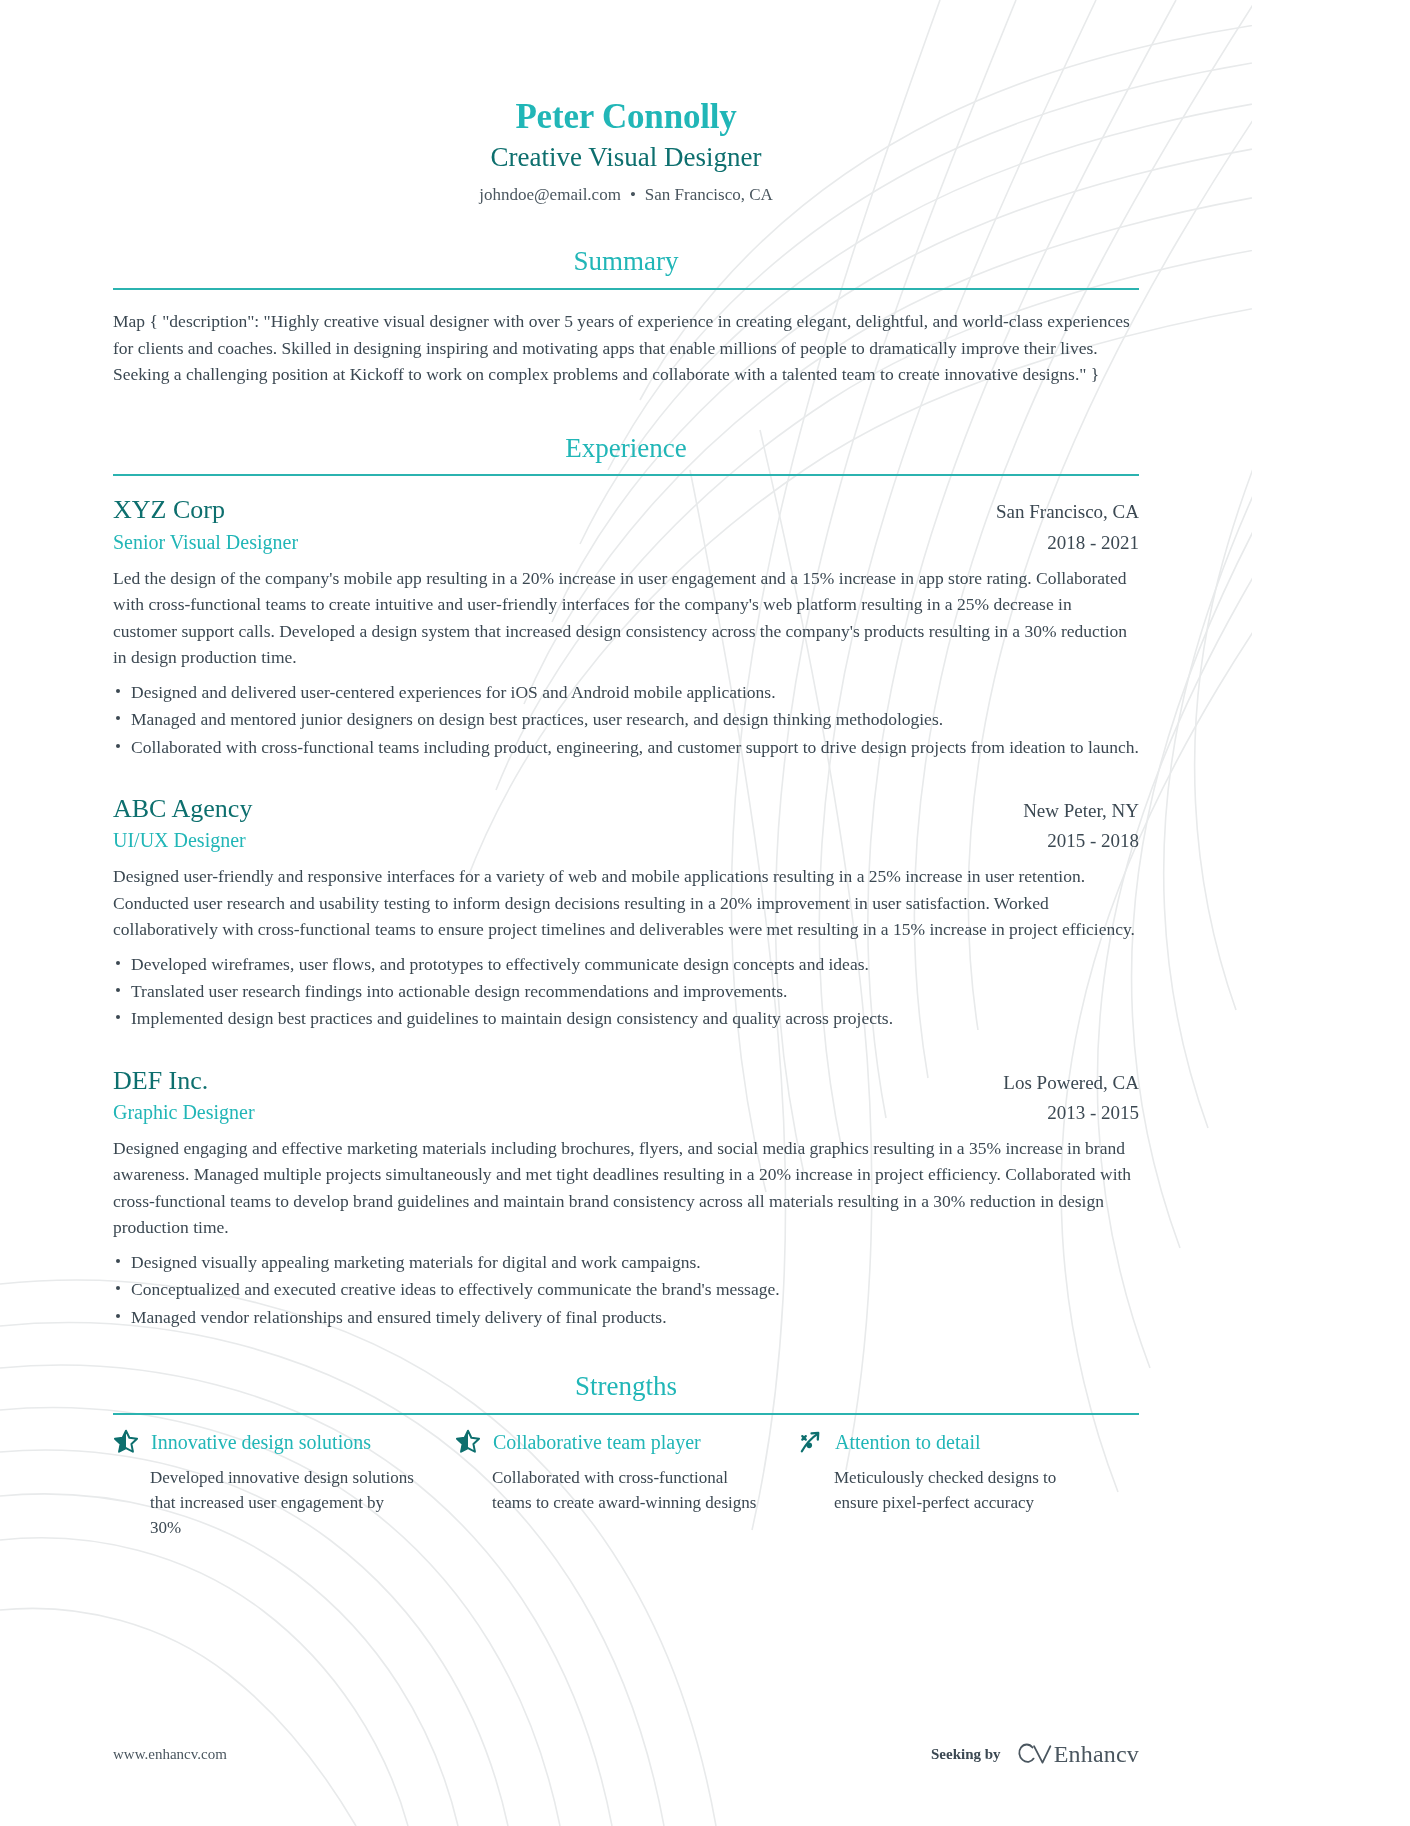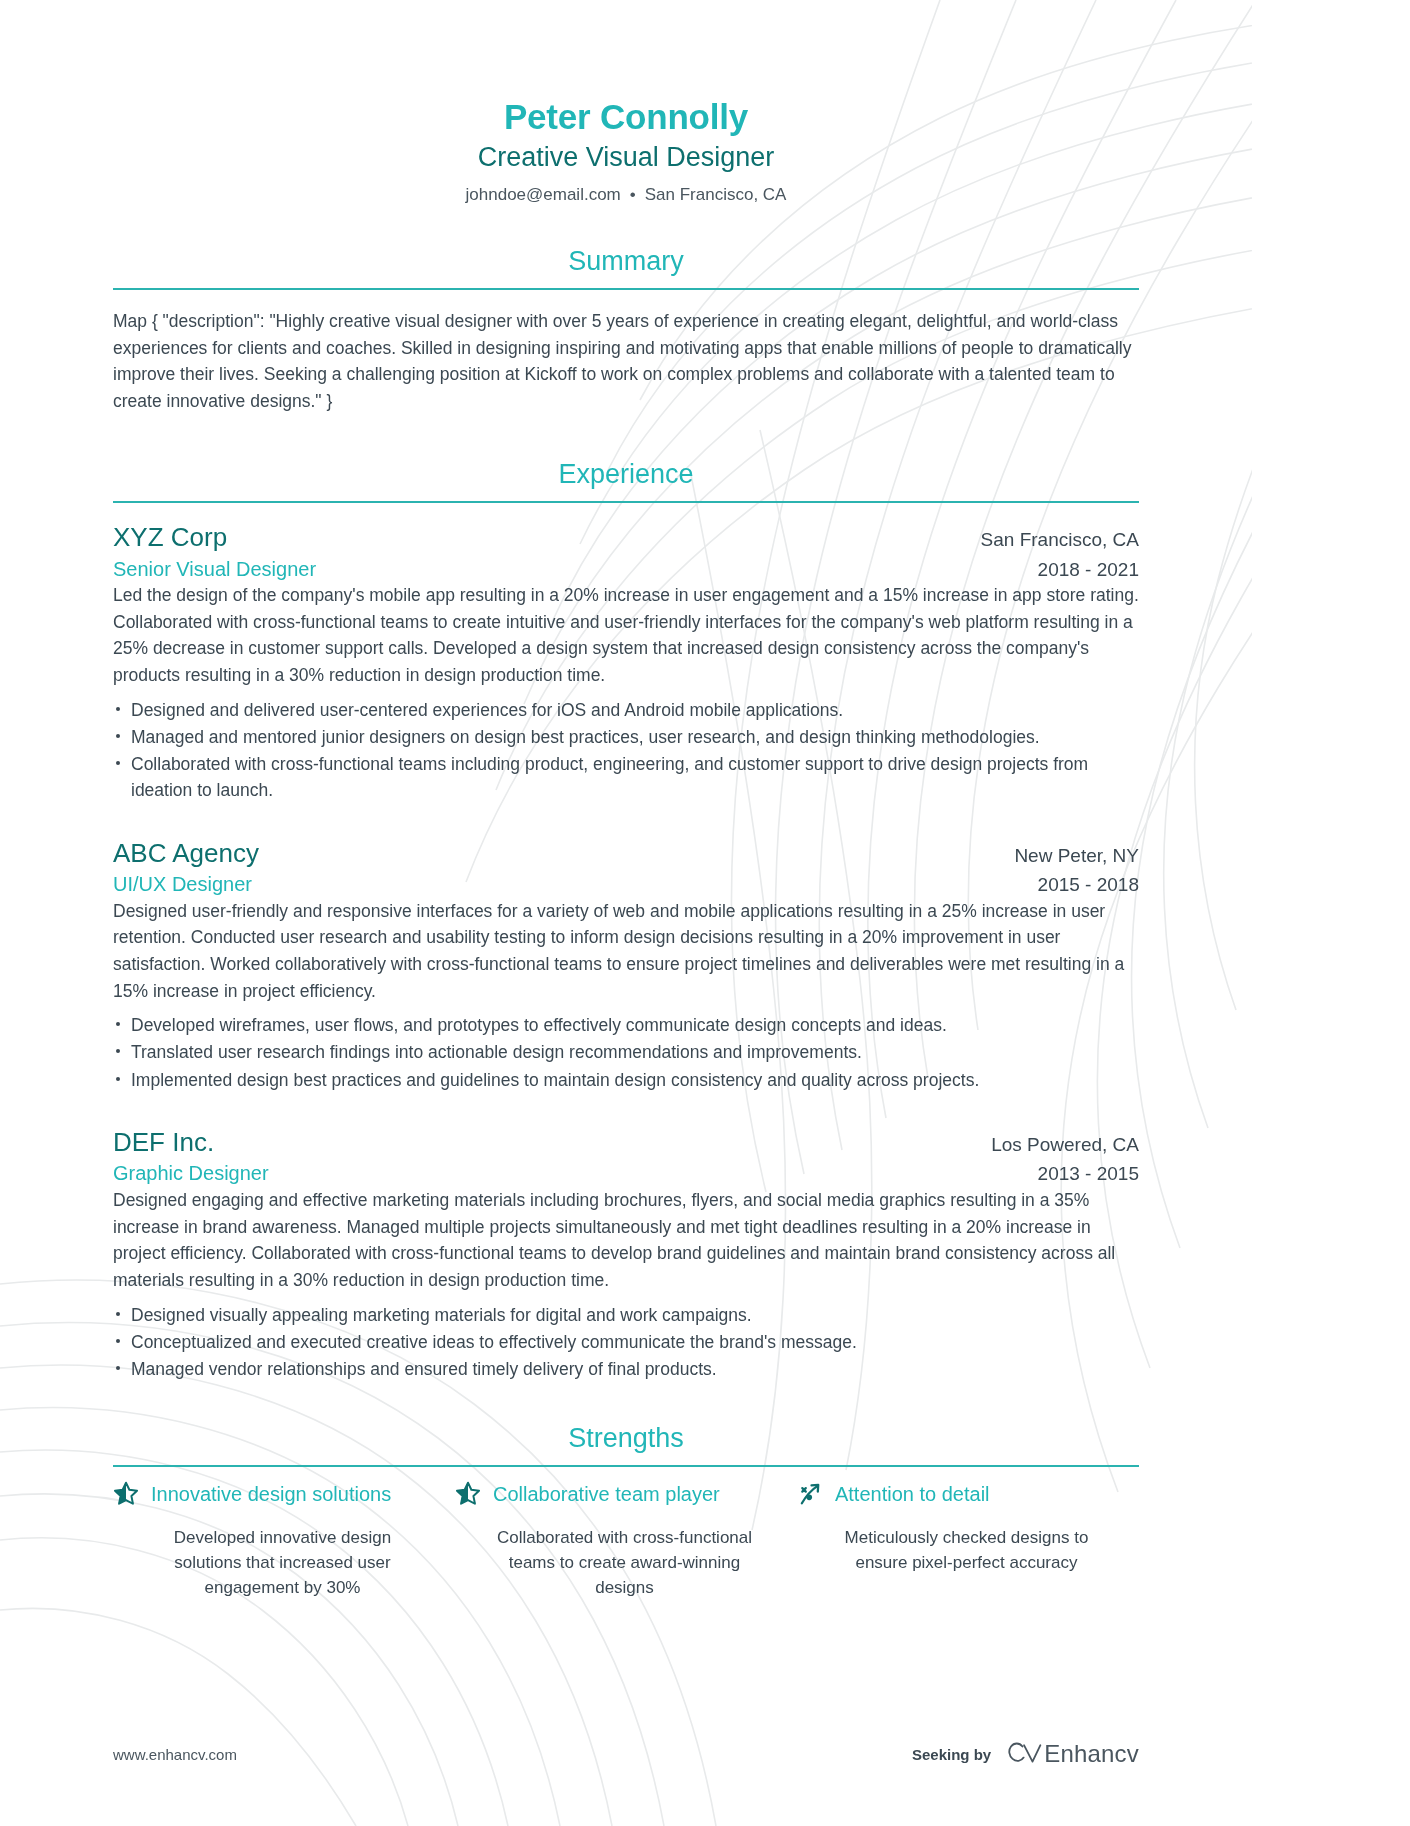--- a/index.html
+++ b/index.html
@@ -17,20 +17,21 @@
     overflow: hidden;
   }
 
   
   #page {
     position: relative;
     width: 1252px;
     height: 1826px;
     background: #ffffff;
     overflow: hidden;
+    font-family: Liberation Serif, serif;
   }
 
   #bg-decoration {
     position: absolute;
     inset: 0;
     width: 1410px;
     height: 1826px;
     pointer-events: none;
     z-index: 0;
   }
@@ -133,20 +134,21 @@
     font-size: 19px;
     color: #3b4852;
     line-height: 1.3;
     white-space: nowrap;
     padding-left: 18px;
   }
   .exp-desc {
     font-size: 17.5px;
     line-height: 1.52;
     color: #3b4852;
+    margin-top: 9px;
   }
   .exp-bullets {
     margin-top: 8px;
     list-style: none;
   }
   .exp-bullets li {
     position: relative;
     font-size: 17.5px;
     line-height: 1.5;
     color: #3b4852;
@@ -186,23 +188,22 @@
   }
   .strength-title {
     font-size: 20px;
     color: #21b6b7;
     line-height: 1.3;
   }
   .strength-desc {
     font-size: 17px;
     line-height: 1.48;
     color: #3b4852;
-    margin-top: 18px;
+    margin-top: 10px;
     padding-left: 37px;
-    text-align: center;
   }
 
   
   .footer {
     position: absolute;
     left: 113px;
     right: 113px;
     bottom: 58px;
     display: flex;
     justify-content: space-between;

